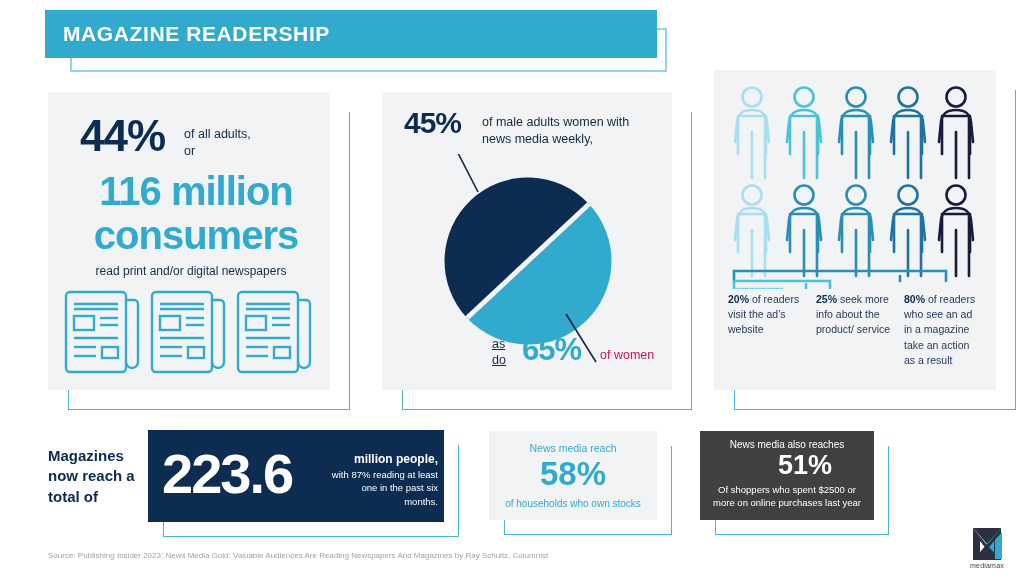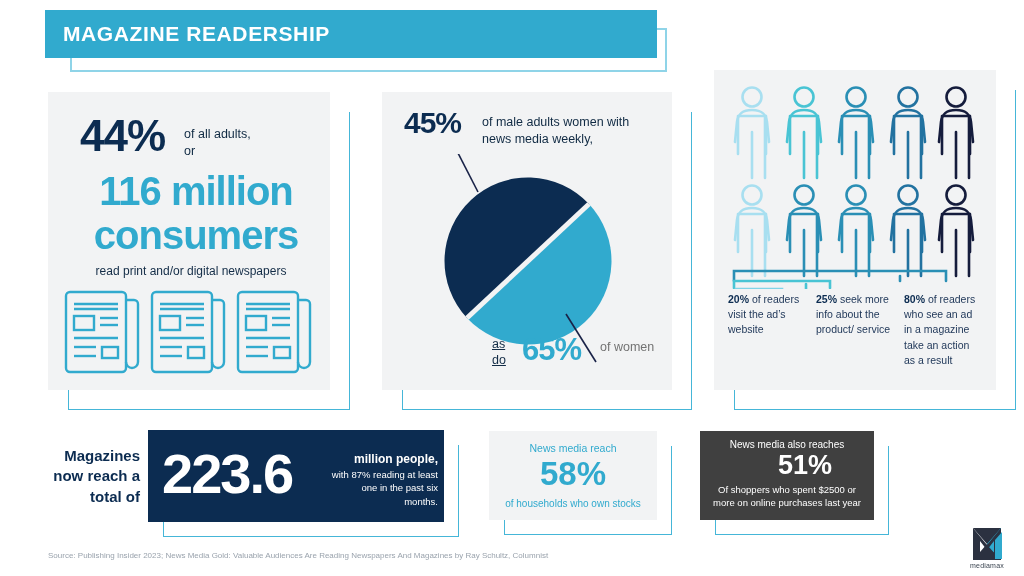--- a/index.html
+++ b/index.html
@@ -66,38 +66,38 @@
   
   #p2 { left: 382px; top: 92px; width: 290px; height: 298px; }
   #f2 { left: 402px; top: 112px; width: 290px; height: 298px; border-left: none; border-top: none; }
   #f2b { left: 402px; top: 112px; width: 6px; height: 298px; border: none; border-left: 1.5px solid #45b6d8; }
 
   #p2 .pct45 { position: absolute; left: 22px; top: 16px; font-size: 30px; }
   #p2 .t45 { position: absolute; left: 100px; top: 22px; width: 165px; }
   #p2 .pie { position: absolute; left: 36px; top: 62px; }
   #p2 .asdo { position: absolute; left: 110px; top: 245px; font-size: 12.5px; color: #132c46; line-height: 1.25; text-decoration: underline; }
   #p2 .pct43 { position: absolute; left: 140px; top: 242px; font-size: 31px; }
-  #p2 .ofw { position: absolute; left: 218px; top: 248px; font-size: 12.5px; color: #737373; }
+  #p2 .ofw { position: absolute; left: 218px; top: 256px; font-size: 12.5px; color: #be185d; }
 
   
   #p3 { left: 714px; top: 70px; width: 282px; height: 320px; }
   #f3 { left: 734px; top: 90px; width: 282px; height: 320px; border-left: none; border-top: none; }
   #f3b { left: 734px; top: 90px; width: 6px; height: 320px; border: none; border-left: 1.5px solid #45b6d8; }
   #p3 .people { position: absolute; left: 14px; top: 14px; }
   #p3 .legend {
     position: absolute; left: 14px; top: 222px; width: 262px;
     display: flex; gap: 10px;
   }
   #p3 .legend .col { width: 78px; font-size: 10.5px; line-height: 1.45; color: #1d3557; }
   #p3 .legend .col b { color: #0C2C51; font-weight: bold; }
 
   
   .b1-label {
     position: absolute; left: 48px; top: 446px; width: 92px;
-    text-align: right; color: #0C2C51; font-weight: bold;
+    text-align: left; color: #0C2C51; font-weight: bold;
     font-size: 15px; line-height: 1.35;
   }
   #b1 {
     position: absolute; left: 148px; top: 430px; width: 296px; height: 92px;
     background: #0C2C51;
     text-align: right;
   }
   #fb1 { left: 163px; top: 445px; width: 296px; height: 92px; border-left: none; border-top: none; }
   #fb1b { left: 163px; top: 445px; width: 6px; height: 92px; border: none; border-left: 1.5px solid #45b6d8; }
   #b1 .num {

